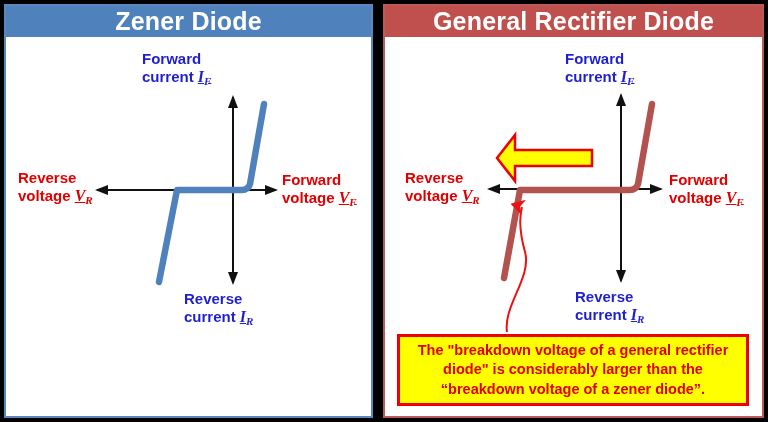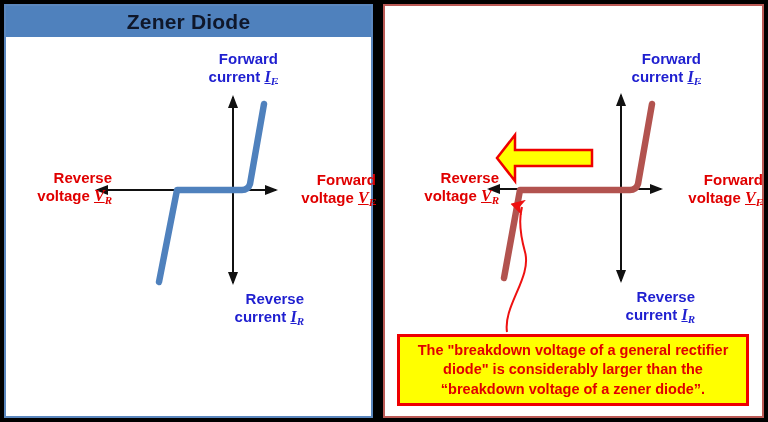--- a/index.html
+++ b/index.html
@@ -4,24 +4,24 @@
 <style>
   html,body{margin:0;padding:0;background:#000;}
   #stage{position:relative;width:768px;height:422px;background:#000;overflow:hidden;
          font-family:"Liberation Sans",sans-serif;}
   .panel{position:absolute;top:4px;height:414px;background:#fff;box-sizing:border-box;}
   .panel.zener{left:4px;width:369px;border:2px solid #5b87be;}
   .panel.rect{left:383px;width:381px;border:2px solid #bb5a56;}
   .panel-header{height:31px;display:flex;align-items:center;justify-content:center;}
   .panel.zener .panel-header{background:#4f81bd;}
   .panel.rect .panel-header{background:#c0504d;}
-  .panel-title{color:#0f172a;font-size:21px;font-weight:bold;letter-spacing:.2px;}
+  .panel-title{color:#ffffff;font-size:25px;font-weight:bold;letter-spacing:.2px;}
   .graph-svg{position:absolute;left:0;top:0;width:100%;height:100%;}
   .axis-label{position:absolute;font-size:15px;font-weight:bold;line-height:18px;
-              text-align:right;white-space:nowrap;}
+              text-align:left;white-space:nowrap;}
   .axis-label.blue{color:#1f1fd0;}
   .axis-label.red{color:#e00000;}
   .sym{font-family:"Liberation Serif",serif;font-style:italic;font-size:16px;text-decoration:underline;}
   .sym sub{font-size:11px;font-style:italic;vertical-align:-3px;}
   .note-box{position:absolute;left:12px;top:328px;width:352px;height:72px;
             box-sizing:border-box;background:#ffff00;border:3px solid #ee0000;
             display:flex;align-items:center;justify-content:center;
             padding:4px 8px;}
   .note-text{color:#e00000;font-size:14.5px;font-weight:bold;text-align:center;line-height:1.32;}
 </style>
@@ -62,20 +62,23 @@
       <span class="sym"><span>V</span><sub>F</sub></span>
     </div>
     <div class="axis-label blue" style="left:178px;top:284px;width:120px;">
       <span>Reverse</span><br>
       <span>current</span>
       <span class="sym"><span>I</span><sub>R</sub></span>
     </div>
   </div>
 
   <div class="panel rect">
+    <div class="panel-header">
+      <span class="panel-title">General Rectifier Diode</span>
+    </div>
 
     <svg class="graph-svg" viewBox="0 0 377 410">
       <defs>
         <marker id="ab2" markerWidth="7" markerHeight="6" refX="5.5" refY="2.5" orient="auto-start-reverse" markerUnits="strokeWidth">
           <path d="M0,0 L6.5,2.5 L0,5 z" fill="#111"></path>
         </marker>
         <marker id="ar2" markerWidth="8" markerHeight="8" refX="4" refY="6" orient="auto" markerUnits="strokeWidth">
           <path d="M0,7 L4,0 L8,7 L4,5 z" fill="#ee1111"></path>
         </marker>
       </defs>

